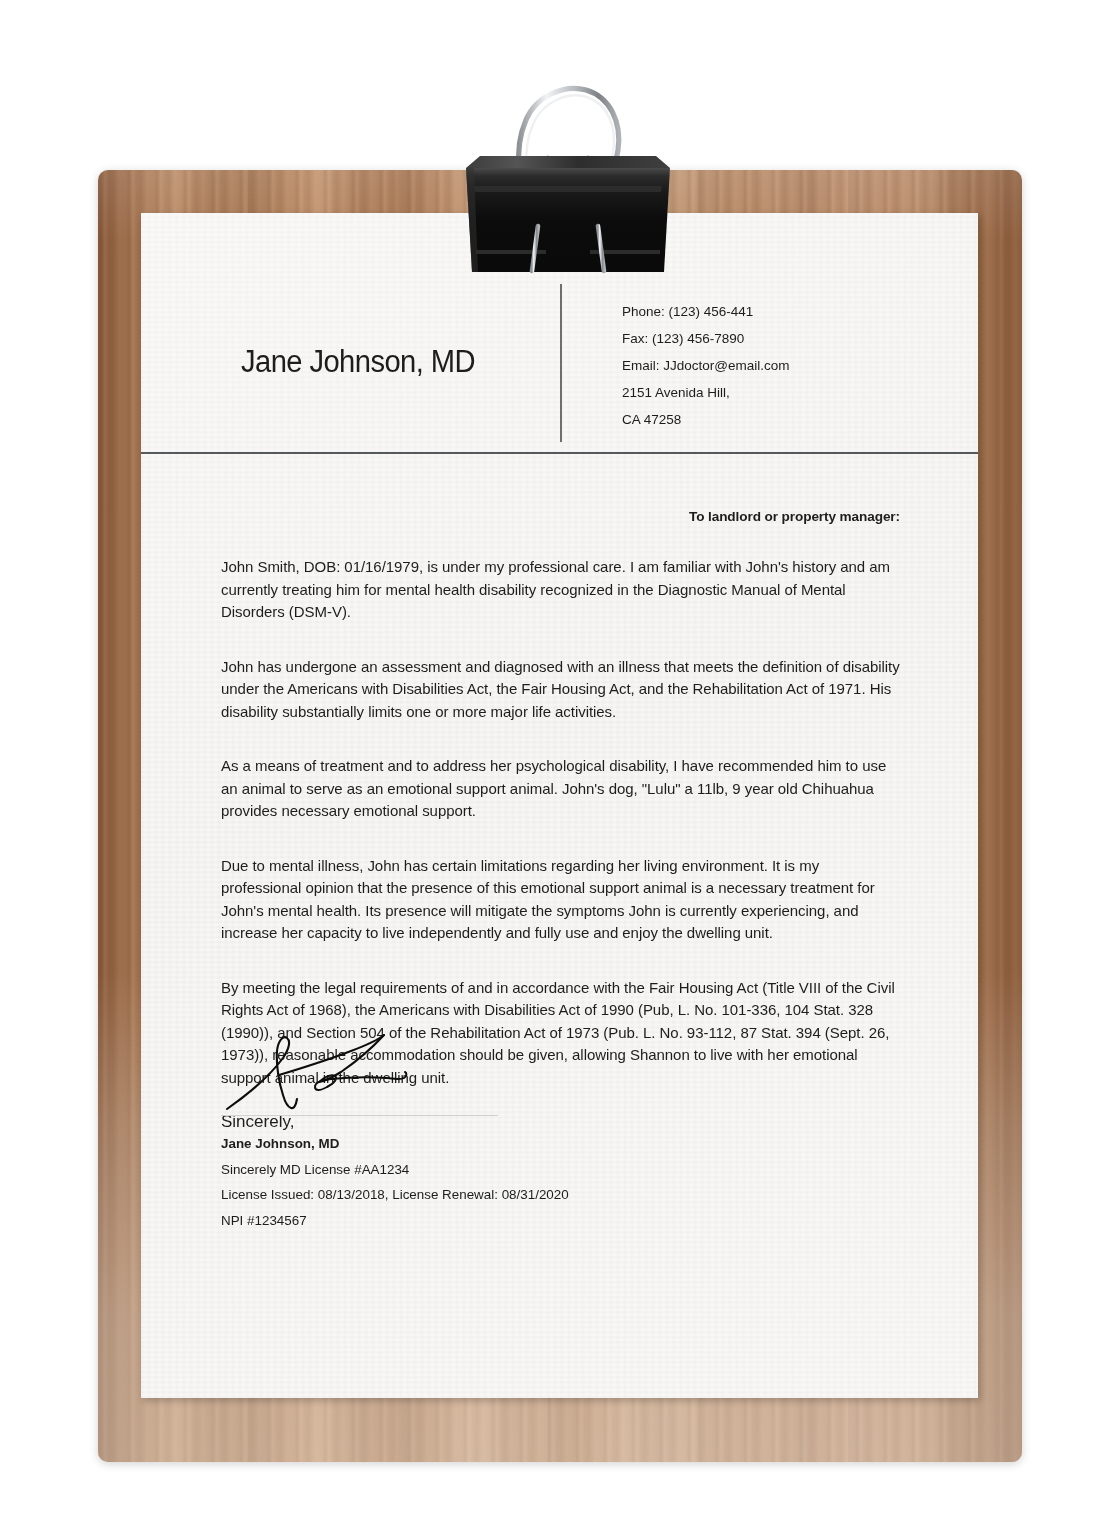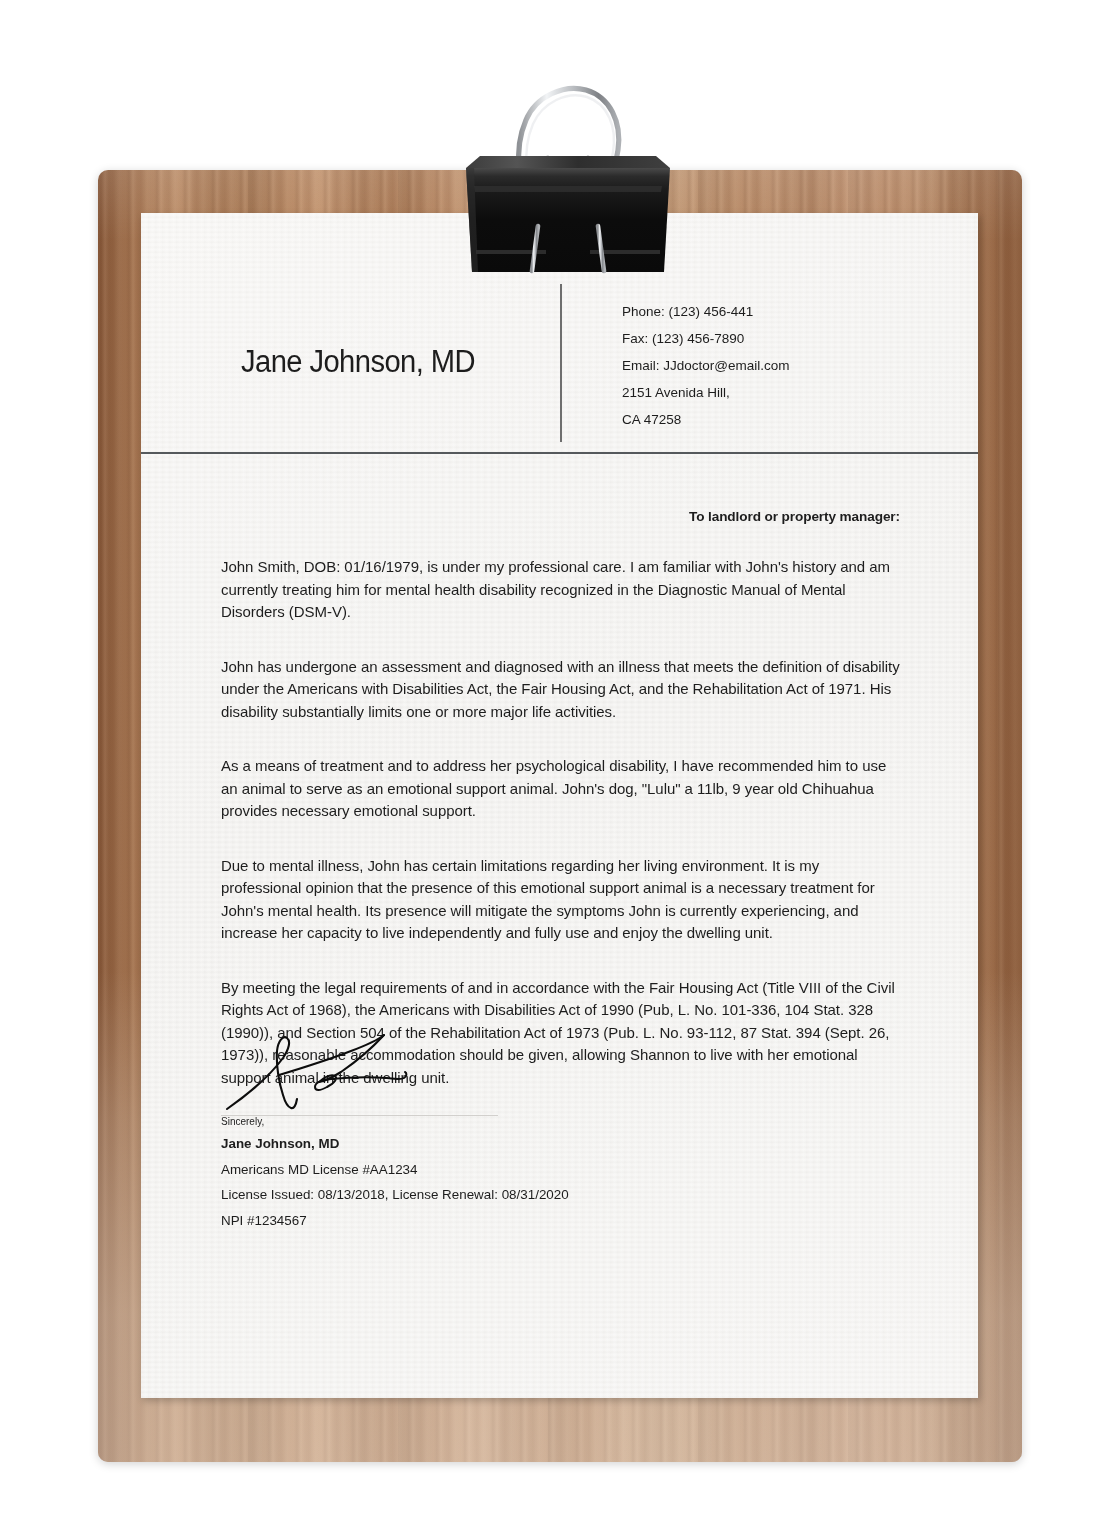--- a/index.html
+++ b/index.html
@@ -163,21 +163,21 @@
   }
   .body-paragraph {
     font-size: 15px;
     line-height: 22.5px;
     letter-spacing: -0.05px;
     margin-bottom: 22px;
     text-align: left;
     margin-top: 32px;
   }
   #closing {
-    font-size: 10px;
+    font-size: 17px;
     line-height: 22.5px;
   }
 
   
   #signature-area {
     position: absolute;
     left: 80px;
     top: 812px;
     width: 356px;
   }
@@ -261,21 +261,21 @@
         <path d="M98 57 C 104 52, 110 49, 114 51 C 117 53, 114 58, 106 62
                  C 99 66, 94 66, 94 62 C 94 58, 100 55, 110 54
                  C 130 52, 152 52, 166 53 C 174 54, 180 55, 183 53 C 186 51, 186 48, 184 47" stroke-width="2"></path>
       </g>
     </svg>
     <div id="signature-rule"></div>
   </div>
 
   <div id="credentials">
     <div class="cred-line cred-name">Jane Johnson, MD</div>
-    <div class="cred-line">Americans MD License #AA1234</div>
+    <div class="cred-line">Sincerely MD License #AA1234</div>
     <div class="cred-line">License Issued: 08/13/2018, License Renewal: 08/31/2020</div>
     <div class="cred-line">NPI #1234567</div>
   </div>
 </div>
 
 <svg id="binder-clip" viewBox="0 0 216 235">
   <defs>
     <linearGradient id="clipBody" x1="0" y1="0" x2="0" y2="1">
       <stop offset="0%" stop-color="#4a4a4a"></stop>
       <stop offset="8%" stop-color="#2b2b2b"></stop>

